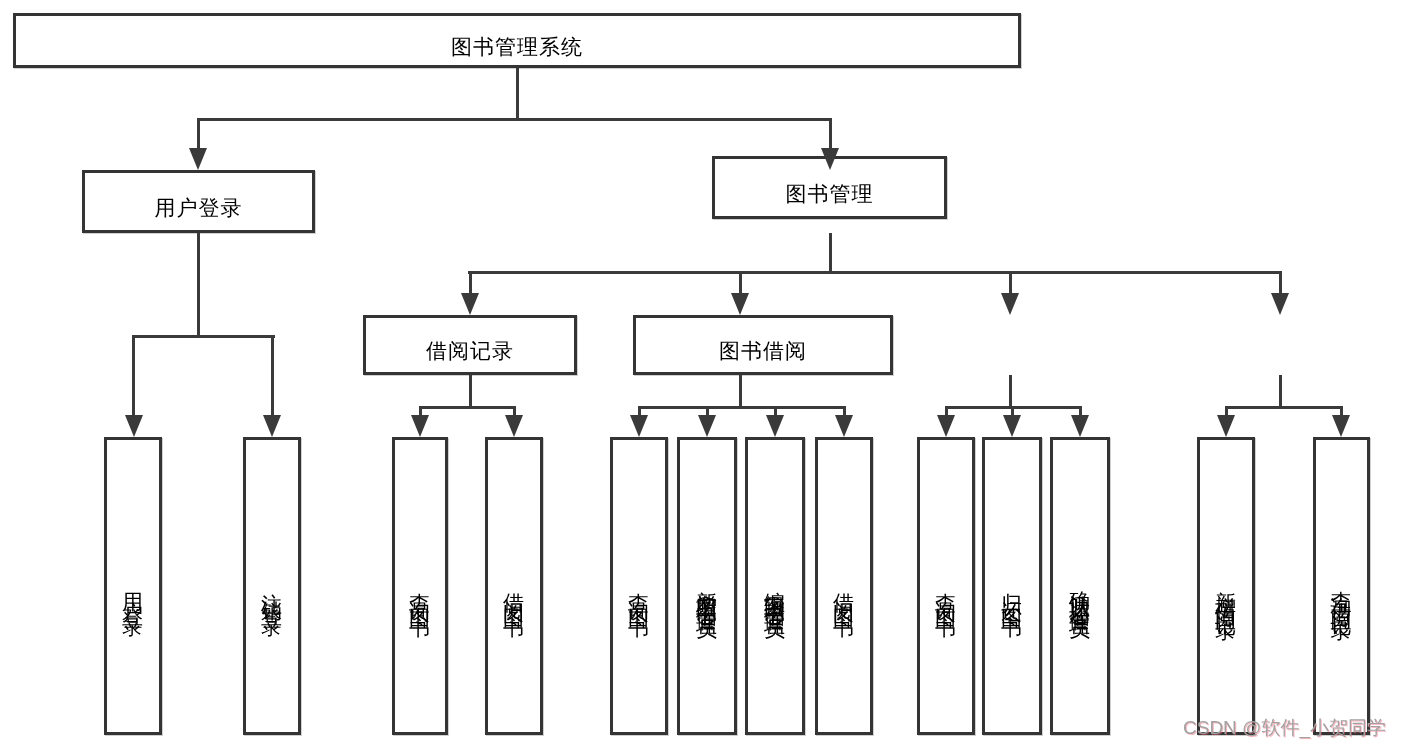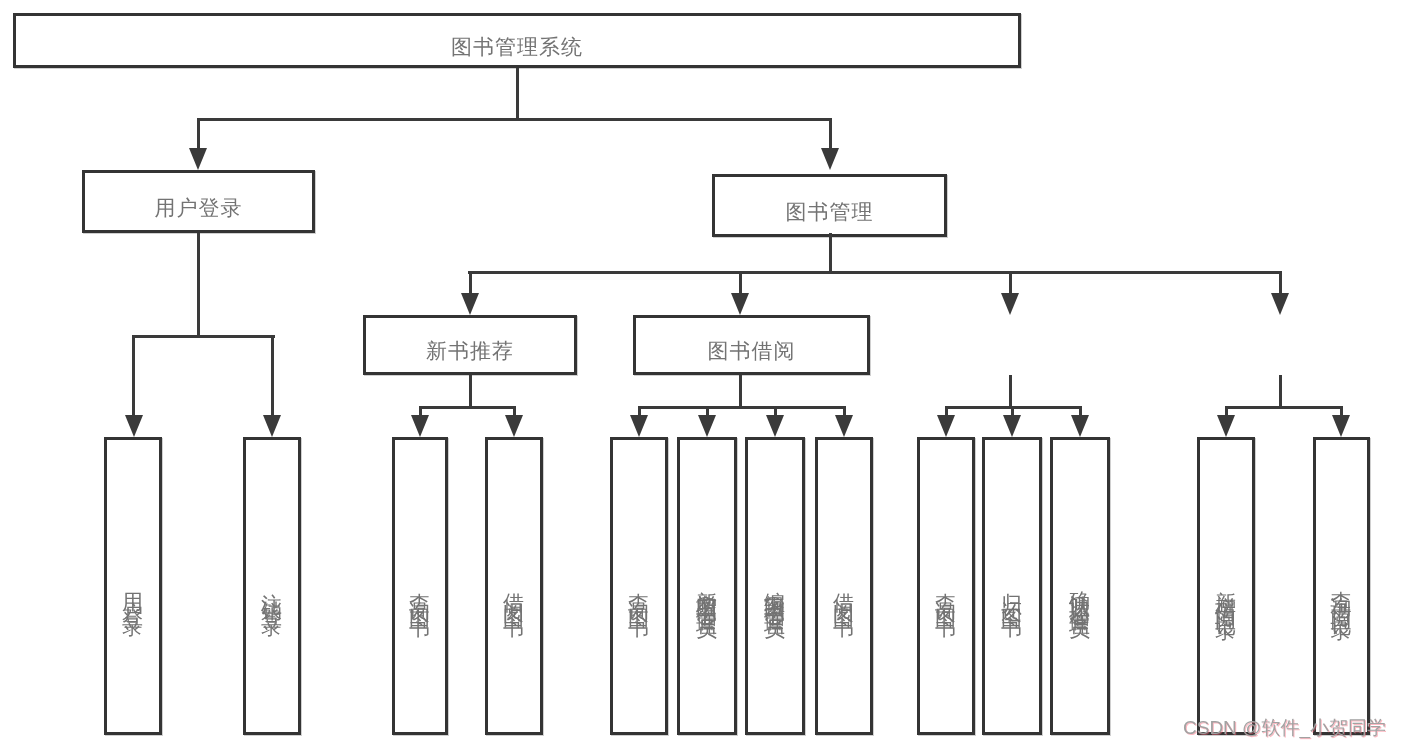--- a/index.html
+++ b/index.html
@@ -6,21 +6,21 @@
   .canvas{
     position:relative;width:1405px;height:747px;background:#ffffff;
     font-family:"Liberation Sans","DejaVu Sans",sans-serif;color:#333;
     overflow:hidden;
   }
   .box{
     position:absolute;box-sizing:border-box;border:3px solid #343434;
     background:#fff;display:flex;align-items:center;justify-content:center;
     box-shadow:1px 1px 0 rgba(120,120,120,.35);
   }
-  .box .lbl{font-size:21px;letter-spacing:1px;color:#737373;white-space:nowrap;margin-top:12px;}
+  .box .lbl{font-size:21px;letter-spacing:1px;color:#000000;white-space:nowrap;margin-top:12px;}
   .box.vert{align-items:center;justify-content:center;}
   .box.vert .lbl{
     writing-mode:vertical-lr;text-orientation:mixed;
     font-size:21px;letter-spacing:8px;line-height:1;white-space:normal;
   }
   .line{position:absolute;background:#3a3a3a;}
   .arrow{
     position:absolute;width:0;height:0;
     border-left:9px solid transparent;border-right:9px solid transparent;
     border-top:22px solid #3a3a3a;
@@ -36,28 +36,28 @@
 
 <div class="canvas">
 
   <div class="box" style="left:13px;top:13px;width:1008px;height:55px;">
     <span class="lbl">图书管理系统</span>
   </div>
 
   <div class="box" style="left:82px;top:170px;width:233px;height:63px;">
     <span class="lbl">用户登录</span>
   </div>
-  <div class="box" style="left:712px;top:174px;width:235px;height:63px;">
+  <div class="box" style="left:712px;top:156px;width:235px;height:63px;">
     <span class="lbl">图书管理</span>
   </div>
 
   <div class="box" style="left:363px;top:315px;width:214px;height:60px;">
-    <span class="lbl">新书推荐</span>
+    <span class="lbl">借阅记录</span>
   </div>
-  <div class="box" style="left:633px;top:315px;width:237px;height:60px;align-items:center;">
+  <div class="box" style="left:633px;top:315px;width:260px;height:60px;align-items:center;">
     <span class="lbl">图书借阅</span>
   </div>
 
   <div class="box vert" style="left:104px;top:437px;width:58px;height:298px;">
     <span class="lbl">用户登录</span>
   </div>
   <div class="box vert" style="left:243px;top:437px;width:58px;height:298px;">
     <span class="lbl">注销登录</span>
   </div>
 

